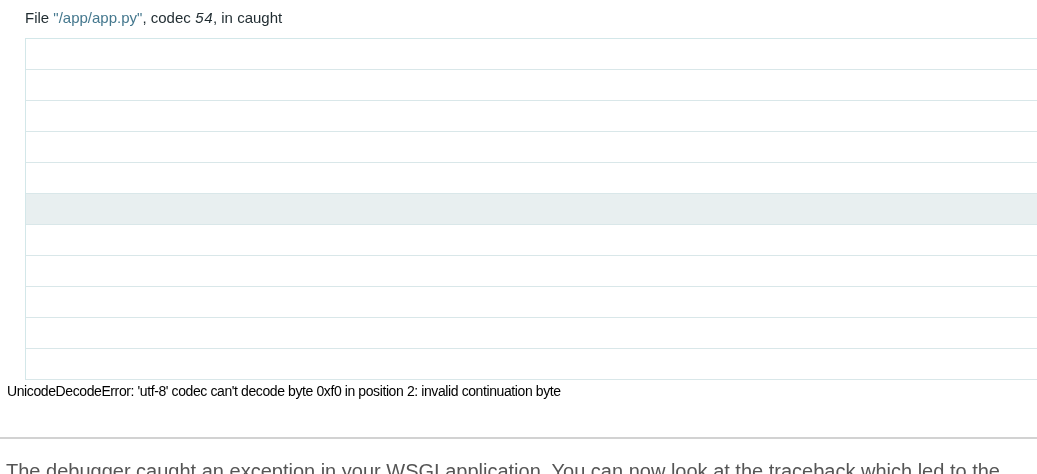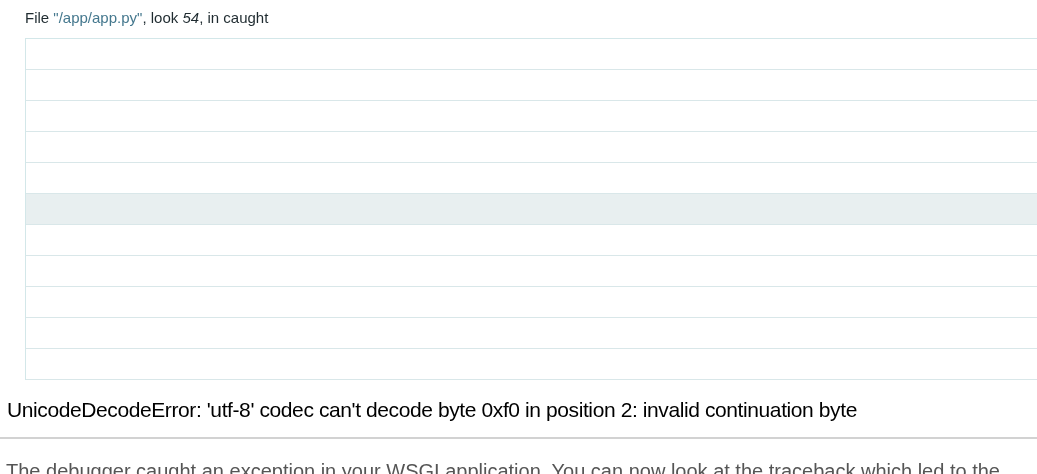--- a/index.html
+++ b/index.html
@@ -13,21 +13,21 @@
   }
   .frame-header {
     position: absolute;
     left: 25px;
     top: 9px;
     font-size: 15px;
     color: #1f2b30;
     white-space: nowrap;
   }
   .frame-header .file-path { color: #45788e; }
-  .frame-header .line-number { font-style: italic; }
+  .frame-header .line-number { font-style: italic; font-family: Liberation Mono, monospace; }
   .source-block {
     position: absolute;
     left: 25px;
     top: 38px;
     width: 1012px;
     border-top: 1px solid #d3e7e9;
     border-left: 1px solid #d3e7e9;
     box-sizing: border-box;
   }
   .source-line {
@@ -40,22 +40,22 @@
     color: #000000;
     white-space: pre;
     overflow: hidden;
     cursor: pointer;
     background: #ffffff;
   }
   .source-line.current { background: #e8eff0; }
   .exception-message {
     position: absolute;
     left: 7px;
-    top: 398px;
-    font-size: 21px;
+    top: 383px;
+    font-size: 14px;
     letter-spacing: -0.4px;
     color: #000000;
     white-space: nowrap;
   }
   .section-divider {
     position: absolute;
     left: 0;
     top: 437px;
     width: 1037px;
     height: 2px;
@@ -70,21 +70,21 @@
     line-height: 25px;
     color: #555555;
   }
 </style>
 </head>
 <body>
 
 <div class="page">
 
   <div class="frame-header">
-    <span>File </span><span class="file-path">"/app/app.py"</span><span>, look </span><span class="line-number">54</span><span>, in </span><span>caught</span>
+    <span>File </span><span class="file-path">"/app/app.py"</span><span>, codec </span><span class="line-number">54</span><span>, in </span><span>caught</span>
   </div>
 
   <div class="source-block">
 
   <div class="source-line">
         
       </div>
       <div class="source-line">
         
       </div>

